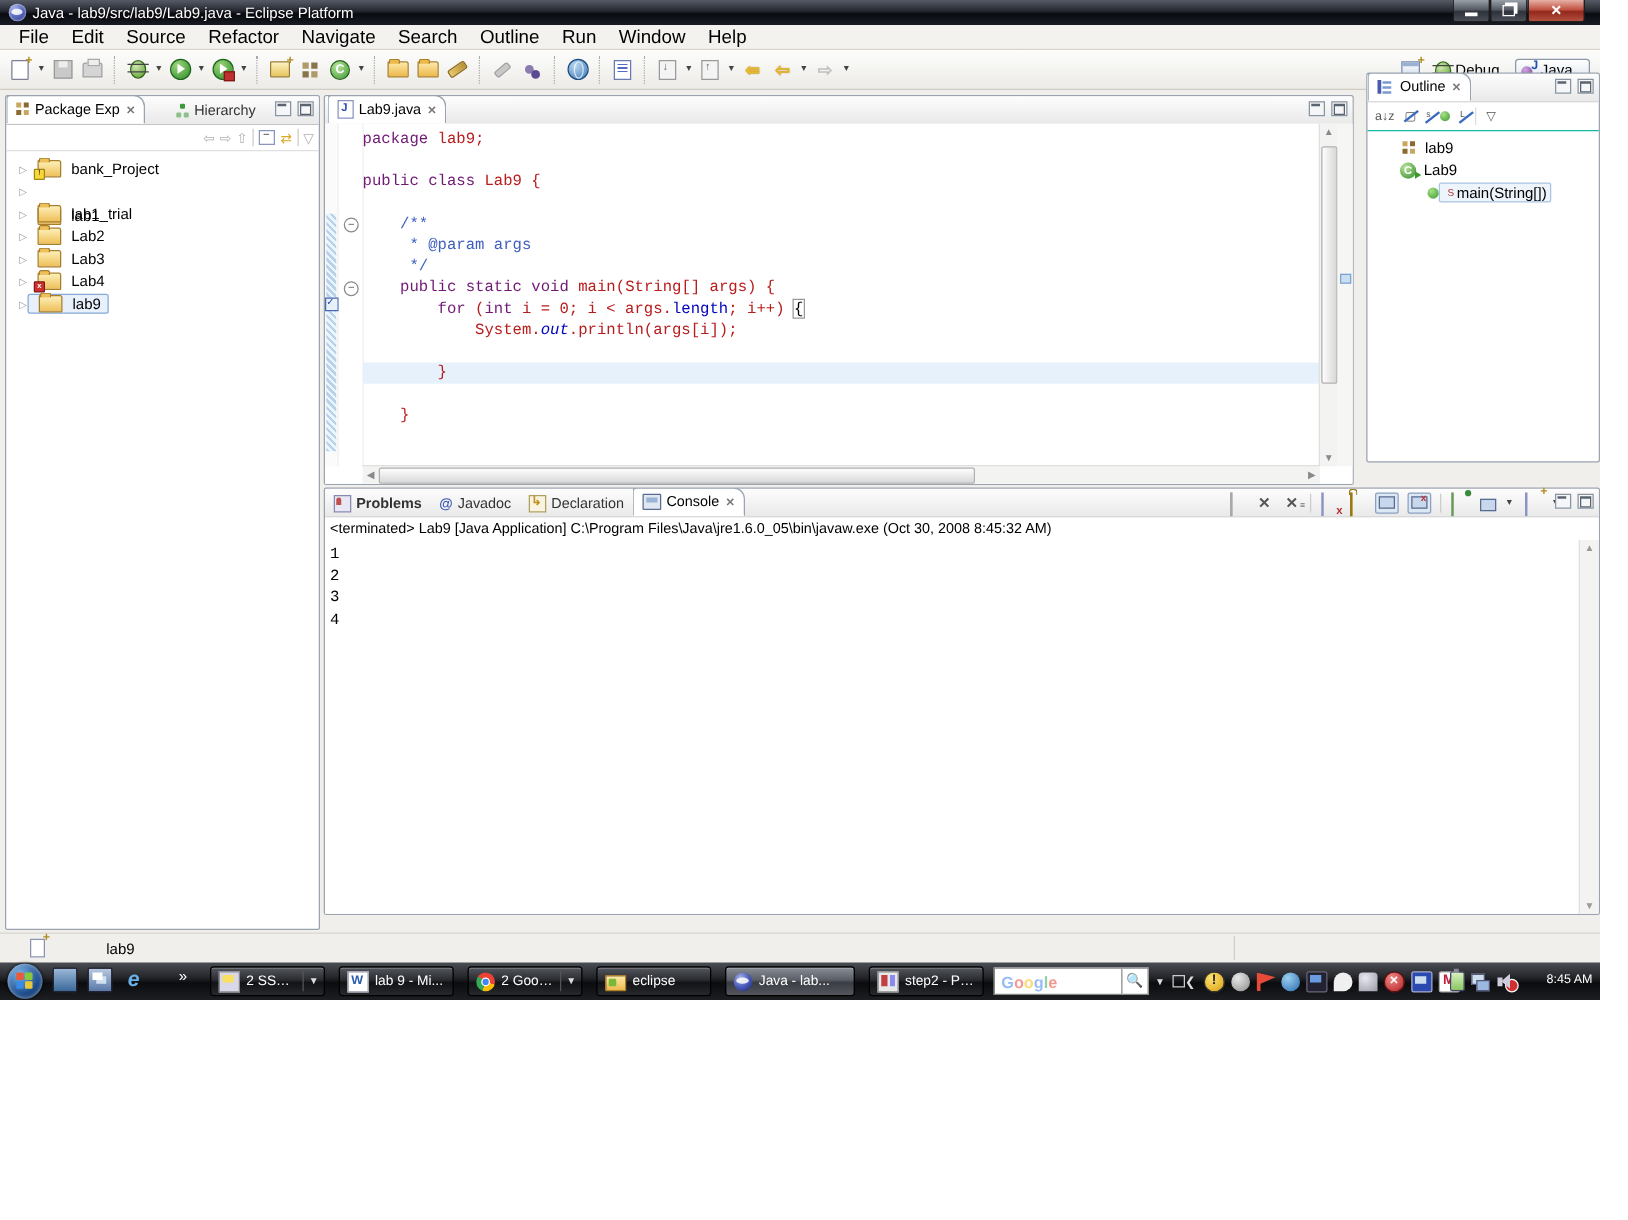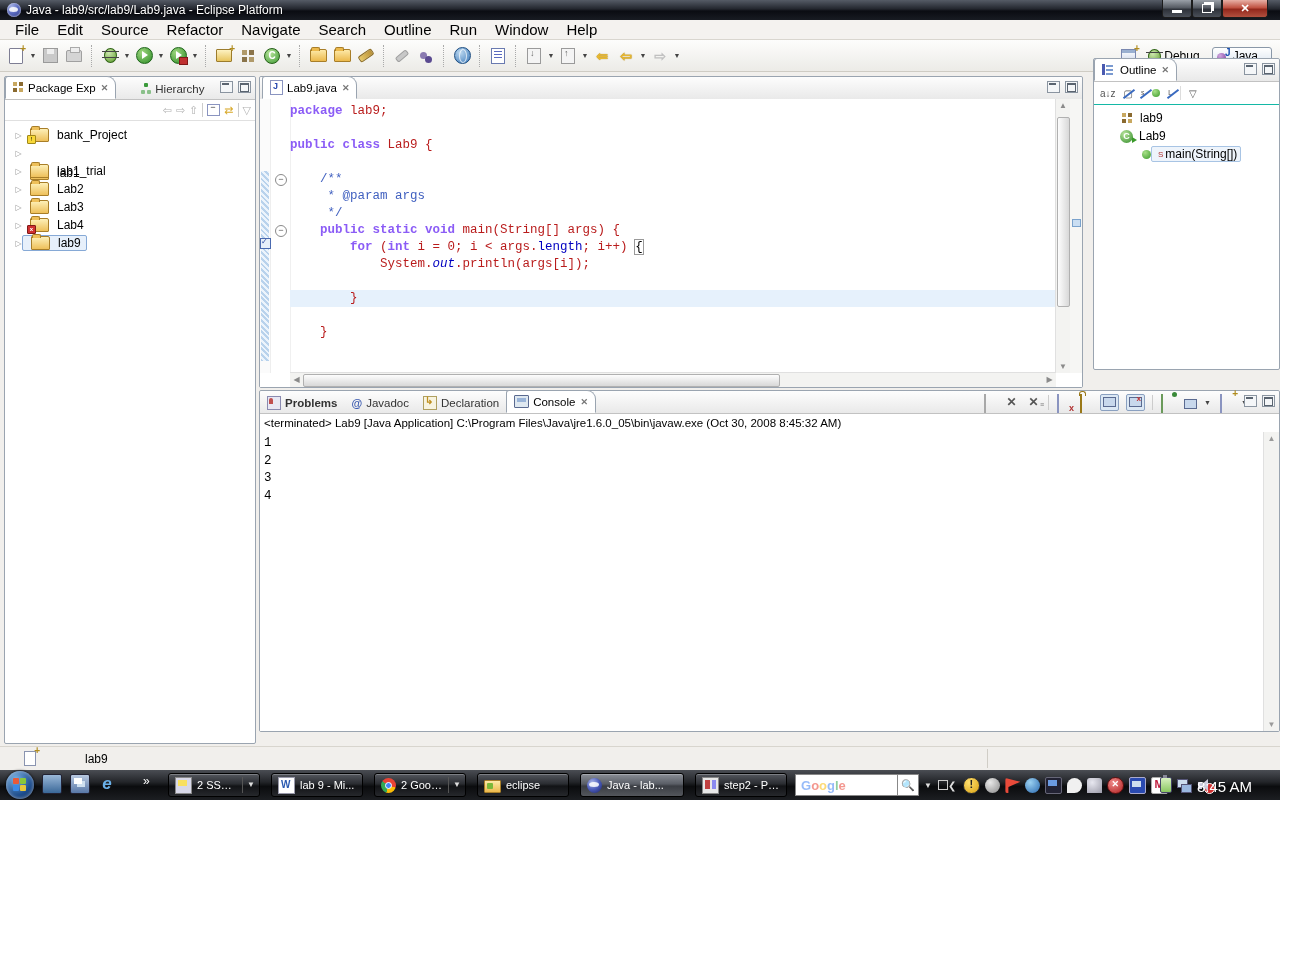--- a/index.html
+++ b/index.html
@@ -135,21 +135,21 @@
   .ed-gutter{position:absolute;left:0;top:0;width:10px;bottom:14px;background:#fbfbfb;border-right:1px solid #eee;}
   .ed-range{position:absolute;left:1px;top:72px;width:8px;height:190px;
     background:repeating-linear-gradient(45deg,#b8d2ec 0 2px,#ecf4fc 2px 4px);}
   .ed-task{position:absolute;left:0px;top:139px;width:9px;height:9px;background:#e8f0fa;border:1px solid #4a6ab0;}
   .ed-task:after{content:"✓";position:absolute;left:0px;top:-2px;font-size:8px;color:#2a4aa0;}
   .ed-ruler{position:absolute;left:11px;top:0;width:19px;bottom:14px;background:#ffffff;border-right:1px solid #f0f0f0;}
   .fold{position:absolute;left:4px;width:10px;height:10px;border:1px solid #8a8a8a;border-radius:50%;background:#fff;color:#555;font-size:9px;line-height:8px;text-align:center;}
   .code-area{position:absolute;left:30px;top:0;right:26px;bottom:14px;overflow:hidden;padding-top:4px;}
   .code-line{height:17px;white-space:pre;tab-size:4;font-family:"Liberation Mono","DejaVu Sans Mono",monospace;font-size:12.5px;line-height:17px;color:#000;}
   .code-line.hl{background:#e6f1fc;}
-  .seg-kw{color:#8b5cf6;font-weight:bold;margin-top:20px;}
+  .seg-kw{color:#701a75;font-weight:normal;margin-top:20px;}
   .seg-pl{color:#b91c1c;}
   .seg-jd{color:#3f5fbf;}
   .seg-cm{color:#3f7f5f;}
   .seg-cmt{color:#5f8f7f;font-weight:bold;}
   .seg-fld{color:#0000c0;}
   .seg-fldi{color:#0000c0;font-style:italic;}
   .seg-box{outline:1px solid #999;}
   .vscroll{position:absolute;top:0;bottom:14px;right:12px;width:14px;background:#f3f3f1;border-left:1px solid #e0e0e0;}
   .vscroll .up,.vscroll .dn{position:absolute;left:0;width:14px;height:13px;text-align:center;font-size:8px;color:#8a8a8a;line-height:13px;}
   .vscroll .up{top:0;} .vscroll .dn{bottom:0;}
@@ -276,21 +276,21 @@
   .tray2{position:absolute;left:1160px;top:7px;display:flex;align-items:center;gap:5px;}
   .tri-batt{background:linear-gradient(#d8f0c0,#8ac860);border:1px solid #446;width:10px;height:14px;}
   .tri-batt:before{content:"";position:absolute;left:2px;top:-3px;width:4px;height:3px;background:#889;}
   .tri-net{background:transparent;}
   .tri-net:before{content:"";position:absolute;left:0;top:1px;width:9px;height:7px;background:#cde;border:1px solid #557;}
   .tri-net:after{content:"";position:absolute;right:0;bottom:0;width:9px;height:7px;background:#9ab8e0;border:1px solid #557;}
   .tri-vol{background:transparent;}
   .tri-vol:before{content:"";position:absolute;left:1px;top:4px;width:4px;height:7px;background:#ccd;}
   .tri-vol:after{content:"";position:absolute;left:4px;top:1px;border-right:7px solid #ccd;border-top:6px solid transparent;border-bottom:6px solid transparent;}
   .tri-vol .no{position:absolute;right:-3px;bottom:-1px;width:9px;height:9px;border-radius:50%;background:#d03030;border:1px solid #fff;}
-  .clock{position:absolute;right:28px;top:8px;color:#fff;font-size:15px;}
+  .clock{position:absolute;right:6px;top:8px;color:#fff;font-size:10px;}
 </style>
 </head>
 <body>
 
 <div class="screen">
 
   <div class="titlebar">
     <span class="eclipse-orb"></span>
     <span class="ttext">Java - lab9/src/lab9/Lab9.java - Eclipse Platform</span>
     <div class="win-btns">

